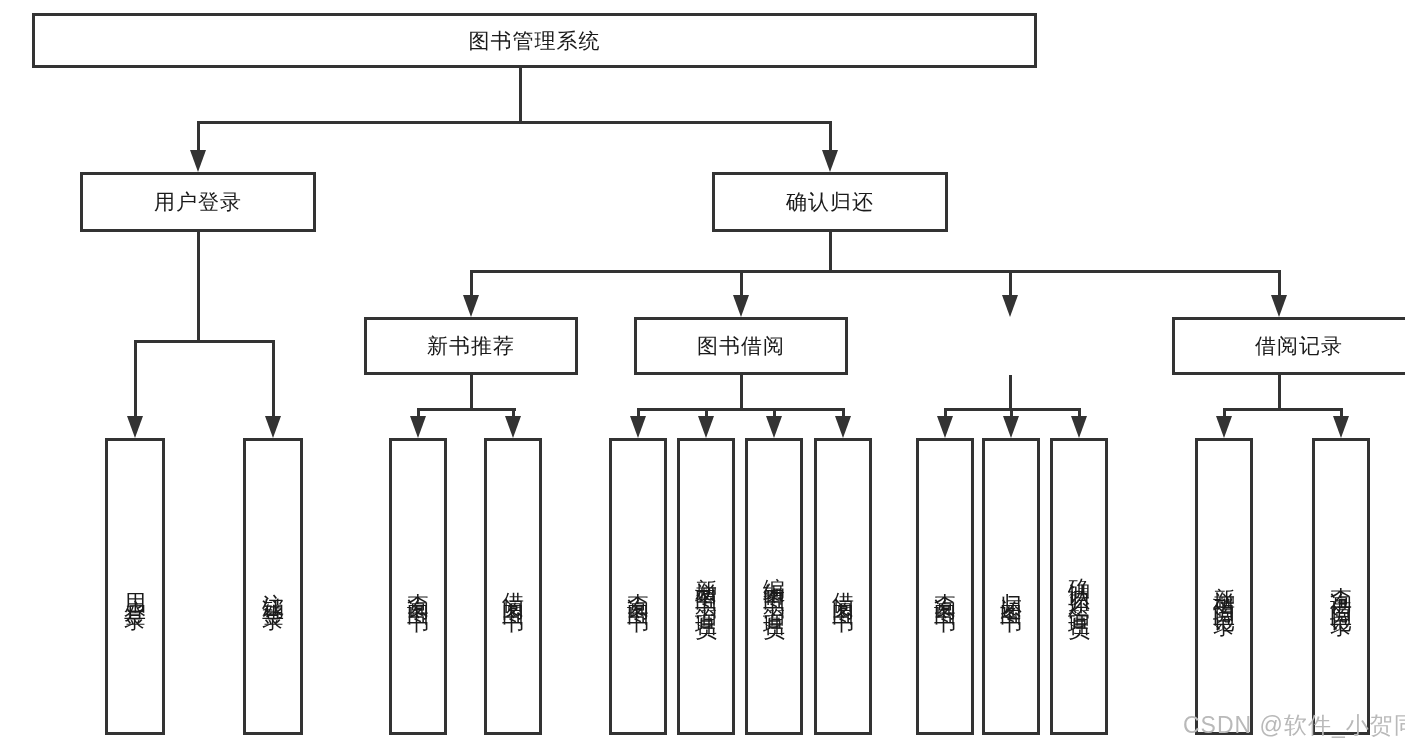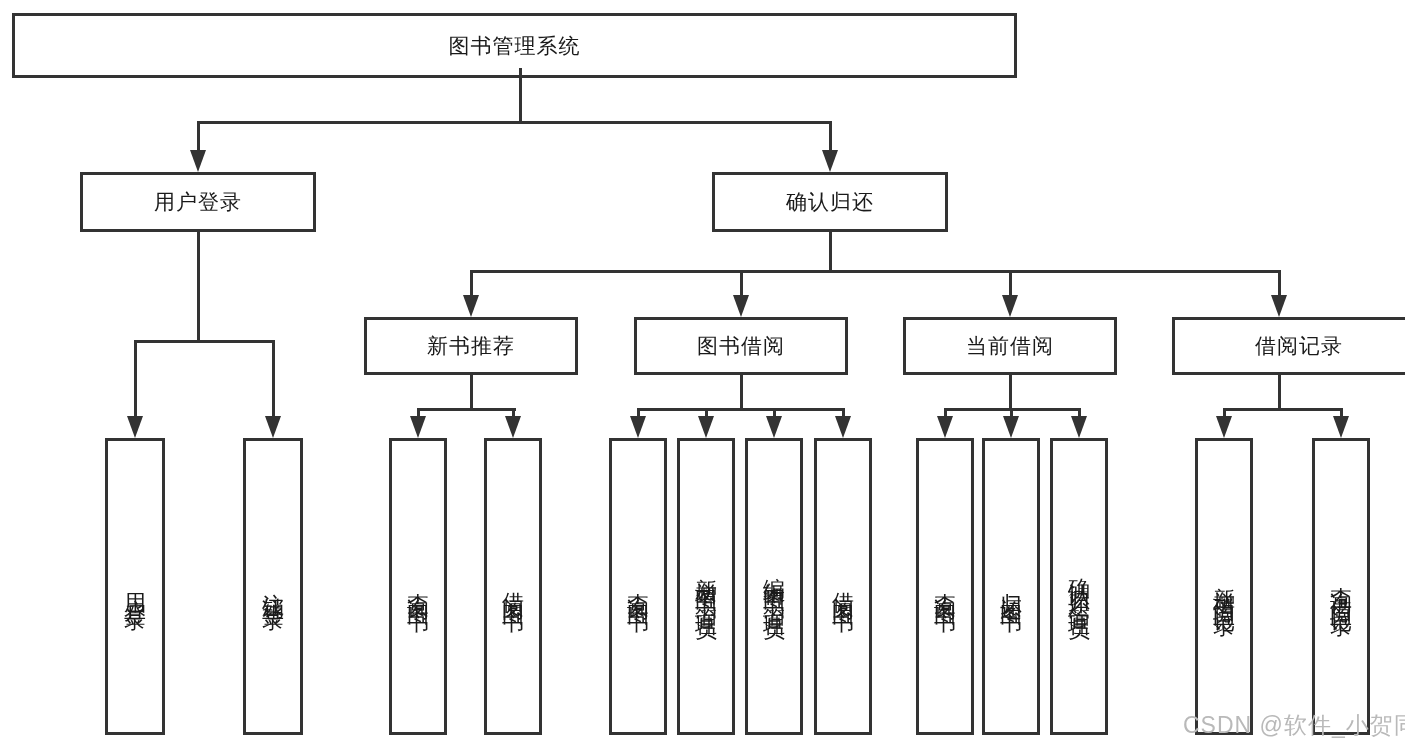--- a/index.html
+++ b/index.html
@@ -27,21 +27,21 @@
   .watermark{
     position:absolute;left:1183px;top:710px;font-size:23px;
     color:#b9b9b9;letter-spacing:1px;white-space:nowrap;z-index:5;
   }
 </style>
 </head>
 <body>
 
 <div class="canvas">
 
-  <div class="box hlabel" style="left:12px;top:13px;width:1005px;height:65px">
+  <div class="box hlabel" style="left:32px;top:13px;width:1005px;height:55px">
     <span>图书管理系统</span>
   </div>
 
   <div class="vline" style="left:518.5px;top:68px;height:53px"></div>
   <div class="hline" style="left:196.5px;top:121px;width:635px"></div>
   <div class="vline" style="left:196.5px;top:121px;height:31px"></div>
   <div class="arrow" style="left:190px;top:150px"></div>
   <div class="vline" style="left:828.5px;top:121px;height:31px"></div>
   <div class="arrow" style="left:822px;top:150px"></div>
 
@@ -68,23 +68,20 @@
   <div class="vline" style="left:1008.5px;top:270px;height:27px"></div>
   <div class="arrow" style="left:1002px;top:295px"></div>
   <div class="vline" style="left:1277.5px;top:270px;height:27px"></div>
   <div class="arrow" style="left:1271px;top:295px"></div>
 
   <div class="box hlabel" style="left:634px;top:317px;width:214px;height:58px">
     <span>图书借阅</span>
   </div>
   <div class="box hlabel" style="left:364px;top:317px;width:214px;height:58px">
     <span>新书推荐</span>
-  </div>
-  <div class="box hlabel" style="left:903px;top:317px;width:214px;height:58px">
-    <span>当前借阅</span>
   </div>
   <div class="box hlabel" style="left:1172px;top:317px;width:254px;height:58px">
     <span>借阅记录</span>
   </div>
 
   <div class="vline" style="left:469.5px;top:375px;height:36px"></div>
   <div class="hline" style="left:416.5px;top:408px;width:99px"></div>
   <div class="vline" style="left:416.5px;top:408px;height:12px"></div>
   <div class="arrow" style="left:410px;top:416px"></div>
   <div class="vline" style="left:511.5px;top:408px;height:12px"></div>

